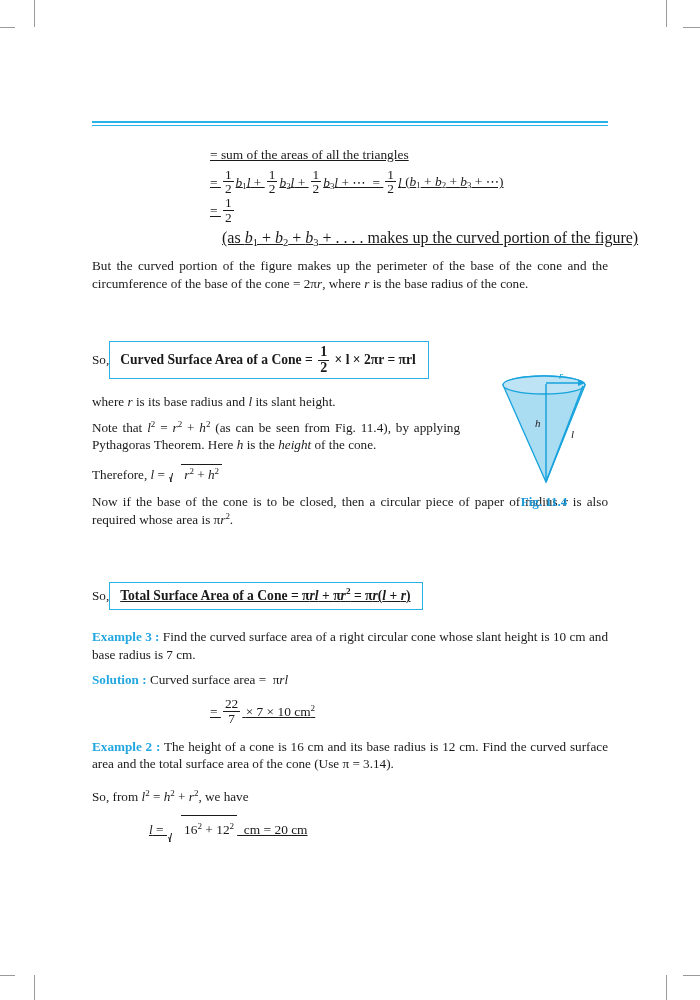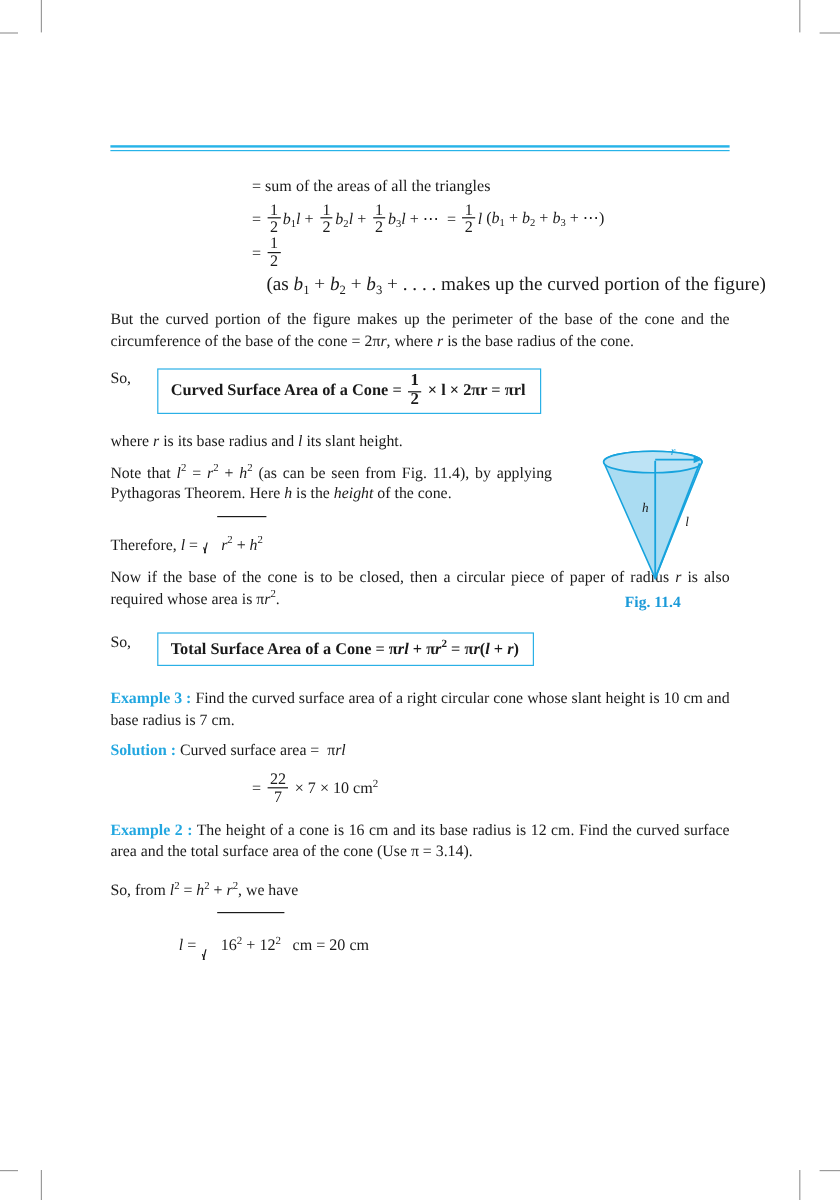--- a/index.html
+++ b/index.html
@@ -57,32 +57,32 @@
   .sqrt{display:inline-block;position:relative;padding-left:11px;margin-left:2px;}
   .sqrt::before{
     content:"";position:absolute;left:1px;bottom:1px;width:8px;height:9px;
     border-left:1.1px solid #1a1a1a;transform:skewX(-14deg);
   }
   .sqrt::after{
     content:"";position:absolute;left:2px;top:0;width:7px;height:0;
     border-top:0;
   }
   .sqrt > .bar{display:inline-block;border-top:1.1px solid #1a1a1a;
-               padding:14px 3px 0 3px;}
+               padding:1px 3px 0 3px;}
   .sqrt .hook{position:absolute;left:0;bottom:1px;width:4px;height:5px;
               border-left:1.1px solid #1a1a1a;transform:skewX(18deg);}
 
   
-  .eq{font-size:13.4px;line-height:26px;}
+  .eq{font-size:13.4px;line-height:26px;text-decoration:underline;}
   .eq-row{display:block;}
   .indent-210{margin-left:118px;}
   .indent-165{margin-left:130px;}
 
   
-  .boxline{display:flex;gap:22px;}
+  .boxline{display:flex;align-items:center;gap:0;margin-top:34px;}
   .so{font-size:13.2px;}
   .formula-box{
     border:1.6px solid #2bb0e6;padding:5px 12px 5px 10px;
     font-weight:bold;font-size:13.6px;display:inline-block;
   }
   .formula-box.tall{padding:3px 12px 3px 10px;}
 
   
   .lbl{color:#23a7e0;font-weight:bold;text-align:right;}
 
@@ -179,21 +179,21 @@
 
     <p class="body-text">
       Now if the base of the cone is to be closed, then a circular piece of paper of radius <var>r</var>
       is also required whose area is π<var>r</var><sup>2</sup>.
     </p>
 
     <div style="height:20px"></div>
 
     <div class="boxline">
       <span class="so">So,</span>
-      <span class="formula-box" style="white-space:nowrap;">
+      <span class="formula-box" style="white-space:nowrap;text-decoration:underline;">
         Total Surface Area of a Cone = <b>π</b><var>rl</var> + <b>π</b><var>r</var><sup>2</sup> = <b>π</b><var>r</var>(<var>l</var> + <var>r</var>)
       </span>
     </div>
 
     <div style="height:18px"></div>
 
     <p class="body-text">
       <span class="lbl">Example 3 :</span>
       <span>Find the curved surface area of a right circular cone whose slant height is 10 cm and base radius is 7 cm.</span>
     </p>

